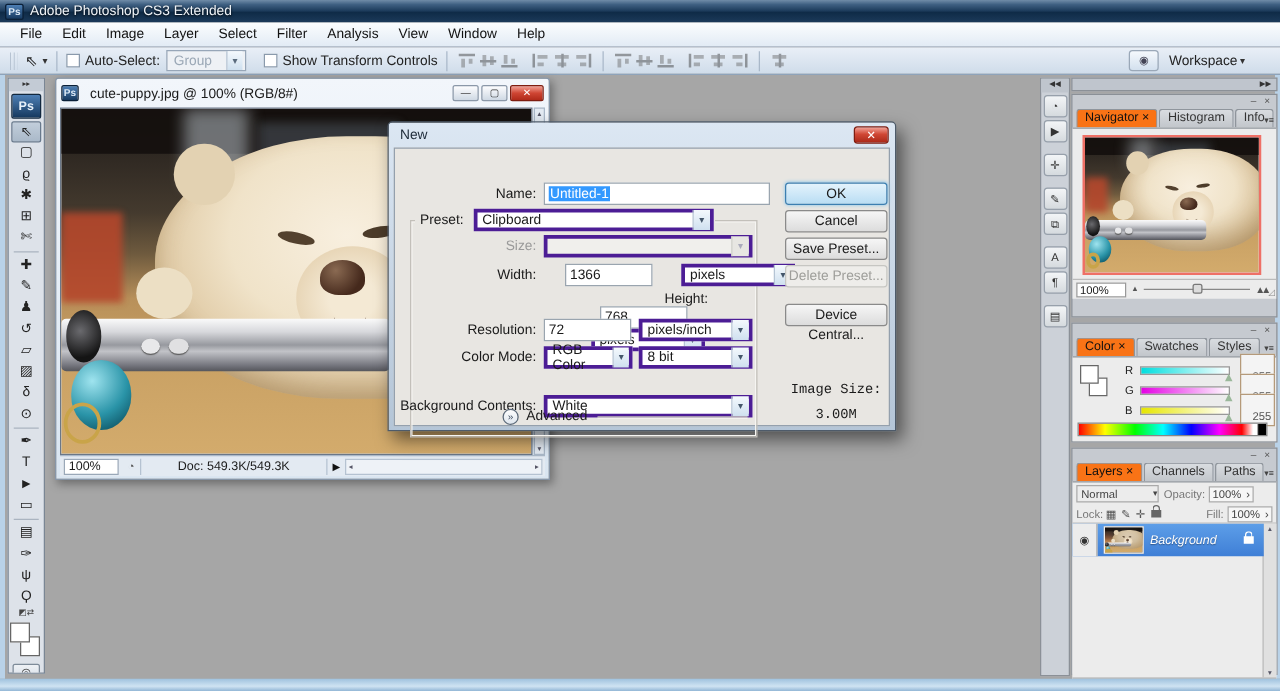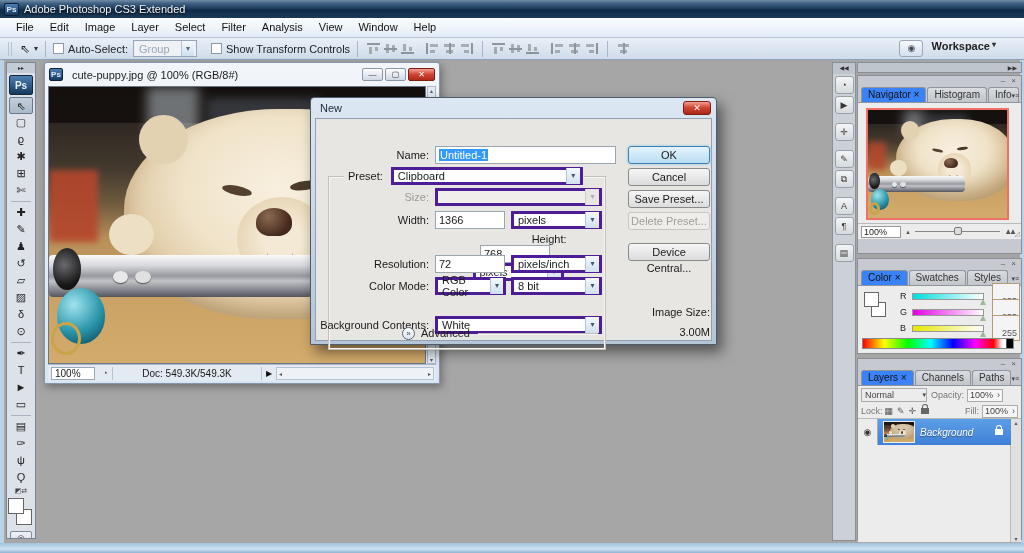--- a/index.html
+++ b/index.html
@@ -35,21 +35,21 @@
     border:1px solid #97a6b8;height:17px;padding:0 2px 0 5px;}
   .dropdown .arr{font-size:8px;color:#5a6b7d;width:13px;text-align:center;background:linear-gradient(180deg,#f4f9fd,#cfe0ef);border-left:1px solid #b5c4d4;height:15px;line-height:15px;}
   .dropdown.disabled{background:#eef1f5;color:#9aa7b5;}
   .ai{display:inline-block;width:13px;height:11px;margin:0 2px;opacity:.45;}
   .ai-l{background:linear-gradient(#333,#333) 0 0/2px 11px no-repeat,linear-gradient(#666,#666) 4px 1px/8px 3px no-repeat,linear-gradient(#666,#666) 4px 7px/5px 3px no-repeat;}
   .ai-c{background:linear-gradient(#333,#333) 6px 0/2px 11px no-repeat,linear-gradient(#666,#666) 1px 1px/11px 3px no-repeat,linear-gradient(#666,#666) 3px 7px/7px 3px no-repeat;}
   .ai-r{background:linear-gradient(#333,#333) 11px 0/2px 11px no-repeat,linear-gradient(#666,#666) 1px 1px/8px 3px no-repeat,linear-gradient(#666,#666) 4px 7px/5px 3px no-repeat;}
   .ai-t{background:linear-gradient(#333,#333) 0 0/13px 2px no-repeat,linear-gradient(#666,#666) 2px 4px/3px 7px no-repeat,linear-gradient(#666,#666) 8px 4px/3px 4px no-repeat;}
   .ai-m{background:linear-gradient(#333,#333) 0 5px/13px 2px no-repeat,linear-gradient(#666,#666) 2px 1px/3px 9px no-repeat,linear-gradient(#666,#666) 8px 2px/3px 7px no-repeat;}
   .ai-b{background:linear-gradient(#333,#333) 0 9px/13px 2px no-repeat,linear-gradient(#666,#666) 2px 1px/3px 7px no-repeat,linear-gradient(#666,#666) 8px 4px/3px 4px no-repeat;}
-  .ws-btn{display:inline-flex;height:18px;padding:0 8px;border-radius:3px;color:#222;font-weight:bold;}
+  .ws-btn{display:inline-flex;align-items:center;height:18px;padding:0 8px;border-radius:3px;color:#222;}
   .bridge-btn{display:inline-block;width:24px;height:17px;border:1px solid #9aa8b8;border-radius:3px;
     background:linear-gradient(180deg,#f5f9fd,#d3e0ee);text-align:center;line-height:15px;font-size:9px;color:#445;}
 
   
   .main{position:absolute;left:0;top:60px;width:1024px;height:483px;background:#a6a6a6;
     border-left:4px solid #b9d2e8;border-right:4px solid #b9d2e8;}
   .glass-bottom{position:absolute;left:0;top:543px;width:1024px;height:10px;
     background:linear-gradient(180deg,#9fc2de,#cfe3f2 60%,#8fb4d4);}
 
   
@@ -143,39 +143,39 @@
   .ddd.disabled .arr{color:#aab;background:#e7e6e2;border-left-color:#cfcfca;}
   .fieldset{position:absolute;left:12px;top:57px;width:278px;height:174px;border:1px solid #c3c0ba;
     box-shadow:inset 0 0 0 1px #f6f5f2;}
   .dbtn{position:absolute;left:312px;width:82px;height:18px;border:1px solid #8a8a8a;border-radius:3px;
     background:linear-gradient(180deg,#f6f6f6,#dcdcdc);text-align:center;line-height:16px;color:#1a1a1a;}
   .dbtn.primary{border-color:#3c7fb1;background:linear-gradient(180deg,#e4f3fc,#b9ddf3);box-shadow:0 0 3px #7fc0ea;}
   .dbtn.disabled{border-color:#c6c6c2;background:#eeedea;color:#9e9e9a;}
   .adv-chevron{display:inline-block;width:13px;height:13px;border:1px solid #5a6878;border-radius:50%;
     margin-right:6px;text-align:center;line-height:11px;font-size:8px;color:#38465a;background:linear-gradient(#fdfdfd,#dfe6ee);}
   .adv-line{flex:1;height:1px;background:#c3c0ba;margin-left:8px;box-shadow:0 1px 0 #f6f5f2;}
-  .imgsize{position:absolute;left:312px;width:82px;text-align:right;color:#1a1a1a;}
+  .imgsize{position:absolute;left:312px;width:82px;text-align:center;color:#1a1a1a;font-family:Liberation Mono, monospace;}
 
   
   .dockstrip{position:absolute;left:828px;top:2px;width:24px;height:479px;background:#ccd1d8;border:1px solid #8b9097;}
   .ds-head{height:11px;font-size:6px;color:#333;text-align:center;line-height:11px;background:#bfc5cd;}
   .ds-btn{display:block;width:19px;height:18px;margin:2px auto;border:1px solid #97a0ab;border-radius:3px;
     background:linear-gradient(180deg,#f3f5f7,#d5dade);text-align:center;line-height:16px;font-size:9px;color:#333;}
   .ds-gap{height:5px;}
 
   
   .paneldock{position:absolute;left:853px;top:2px;width:165px;height:479px;}
   .pd-head{height:11px;background:#bfc5cd;border:1px solid #8b9097;font-size:6px;color:#333;
     text-align:right;line-height:10px;padding-right:4px;}
   .pgroup{position:absolute;left:0;width:165px;background:#c6cad0;border:1px solid #8b9097;}
   .minihdr{height:10px;text-align:right;font-size:8px;color:#555;line-height:9px;padding-right:3px;letter-spacing:2px;}
   .tabsrow{height:16px;display:flex;align-items:flex-end;padding-left:3px;position:relative;}
   .ptab{height:15px;line-height:14px;padding:0 6px;font-size:10px;border:1px solid #8f959c;border-bottom:none;
     border-radius:3px 3px 0 0;background:linear-gradient(180deg,#d9dce0,#c2c6cb);color:#333;margin-right:1px;white-space:nowrap;}
-  .ptab.active{background:#3b82f6;color:#111;text-align:right;}
+  .ptab.active{background:#f97316;color:#111;text-align:right;}
   .pmenu{position:absolute;right:2px;bottom:2px;font-size:7px;color:#444;}
   .pcontent{background:#ececec;border-top:1px solid #8f959c;position:relative;}
 
   .nav-thumb{position:absolute;left:8px;top:5px;width:143px;height:112px;border:2px solid #ef7066;}
   .nav-bottom{position:absolute;left:0;bottom:0;width:100%;height:16px;display:flex;align-items:center;
     border-top:1px solid #bbb;font-size:9px;padding:0 3px;}
   .nav-zoom{width:40px;height:12px;background:#fff;border:1px solid #999;padding:0 2px;line-height:10px;}
   .mtn{color:#555;margin:0 4px;}
   .nav-slider{flex:1;height:1px;background:#888;position:relative;}
   .nav-thumbk{position:absolute;left:46%;top:-4px;width:8px;height:8px;background:#dcdcdc;border:1px solid #777;border-radius:2px;}
@@ -377,37 +377,37 @@
       <span class="dlg-close">✕</span>
       <div class="dlg-body">
 
         <div class="fieldset"></div>
 
         <div class="drow" style="left:4px;top:27px;width:300px;">
           <span class="dlabel">Name:</span>
           <span class="din" style="width:181px;"><span class="sel">Untitled-1</span></span>
         </div>
 
-        <div class="drow" style="left:28px;top:48px;width:240px;background:#e8e6e2;z-index:2;">
+        <div class="drow" style="left:16px;top:48px;width:240px;background:#e8e6e2;z-index:2;">
           <span style="margin-left:4px;margin-right:8px;">Preset:</span>
           <span class="ddd" style="width:192px;">
             <span>Clipboard</span>
             <span class="arr">▾</span>
           </span>
         </div>
 
         <div class="drow" style="left:4px;top:69px;width:300px;">
           <span class="dlabel dis">Size:</span>
           <span class="ddd disabled" style="width:167px;">
             <span></span>
               <span class="arr">▾</span>
           </span>
         </div>
 
-        <div class="drow" style="left:4px;top:92px;width:390px;">
+        <div class="drow" style="left:4px;top:92px;width:390px;gap:17px;">
           <span class="dlabel">Width:</span>
           <span class="din" style="width:70px;">1366</span>
           <span class="ddd" style="width:91px;margin-left:6px;">
             <span>pixels</span>
             <span class="arr">▾</span>
           </span>
         </div>
 
         <div class="drow" style="left:4px;top:114px;width:390px;flex-direction:column;">
           <span class="dlabel">Height:</span>

